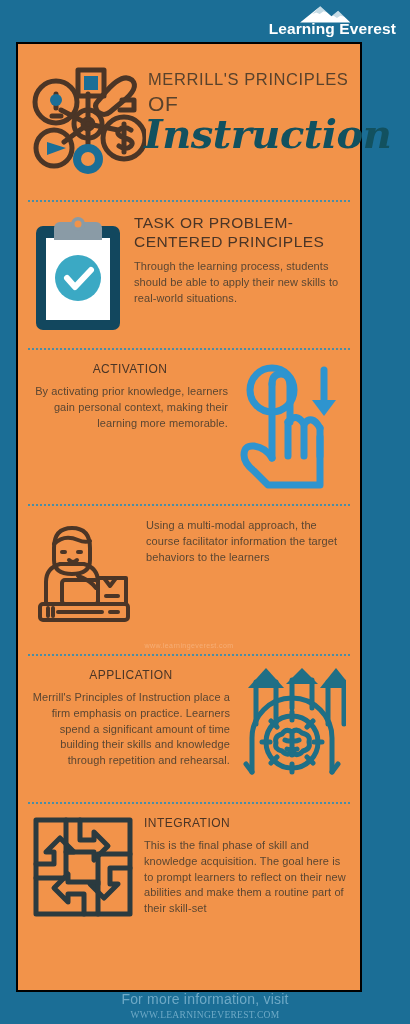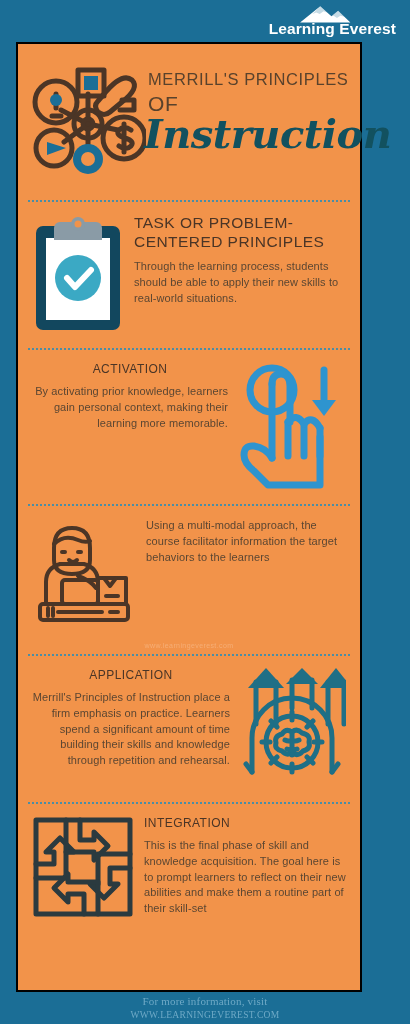--- a/index.html
+++ b/index.html
@@ -77,21 +77,21 @@
     position:absolute; left:0; width:100%; text-align:center;
     color:#f6ae76; font-size:7px; letter-spacing:.4px;
     pointer-events:none;
   }
 
   
   .footer {
     position:absolute; left:0; bottom:2px; width:410px; text-align:center;
     color:#6ea9c6; line-height:1.35;
   }
-  .footer-line1 { font-size:11px; letter-spacing:.2px;font-family:Liberation Serif, serif; }
+  .footer-line1 { font-size:14px; letter-spacing:.2px; }
   .footer-line2 { font-size:9.5px; letter-spacing:.3px; font-family:"Liberation Serif", serif; }
 </style>
 </head>
 <body>
 
 <div class="page">
 
   <div class="brand">
     <div class="brand-logo">
       <svg class="brand-mtn" viewBox="0 0 120 34">

